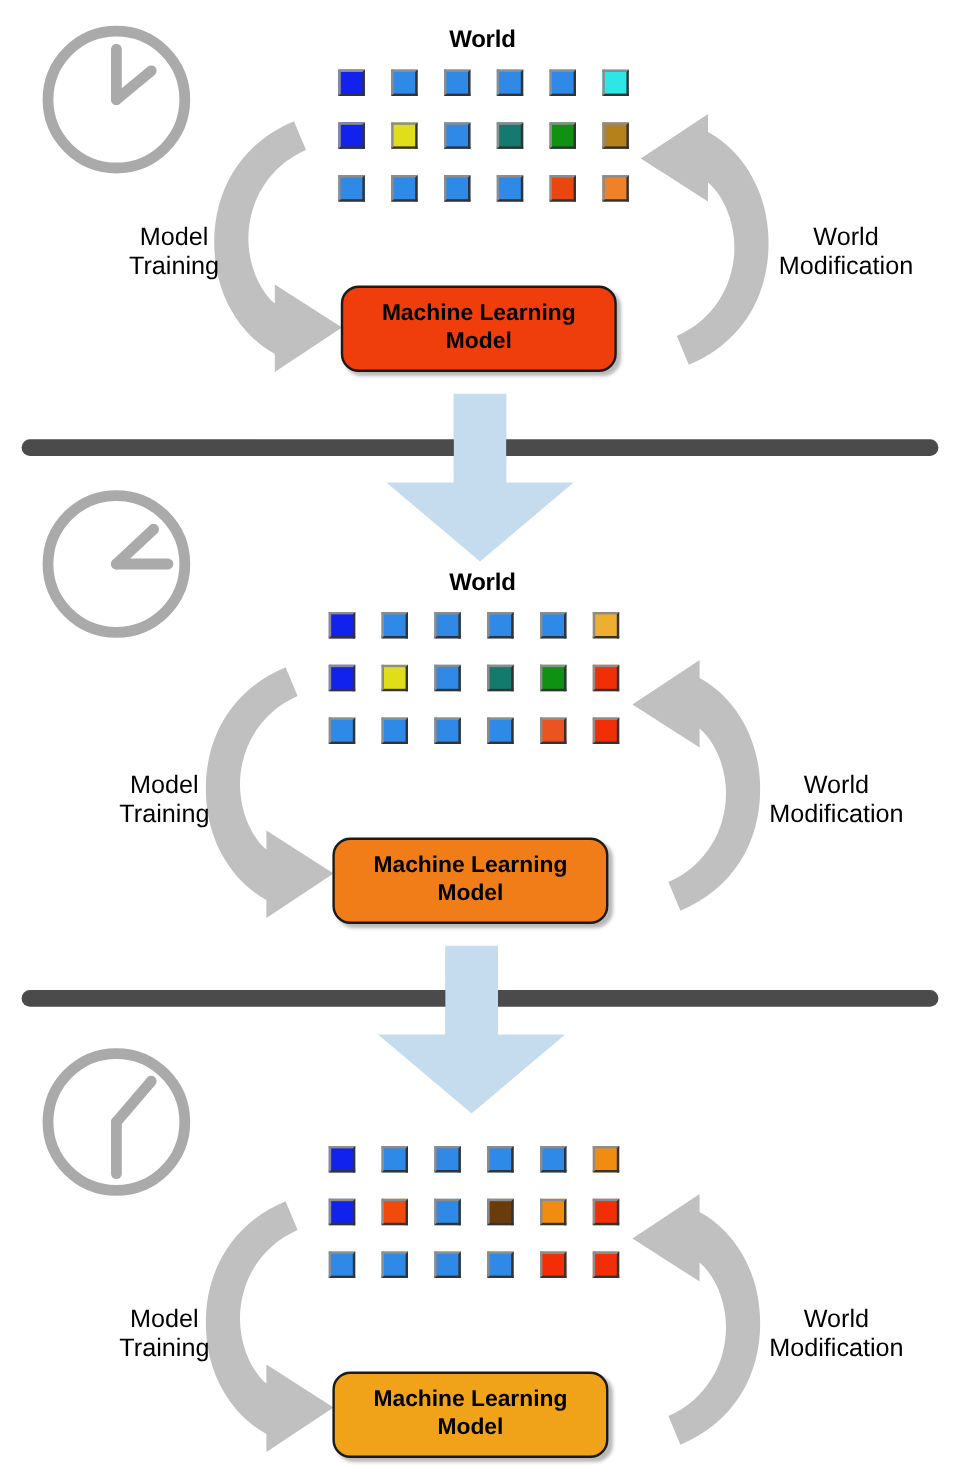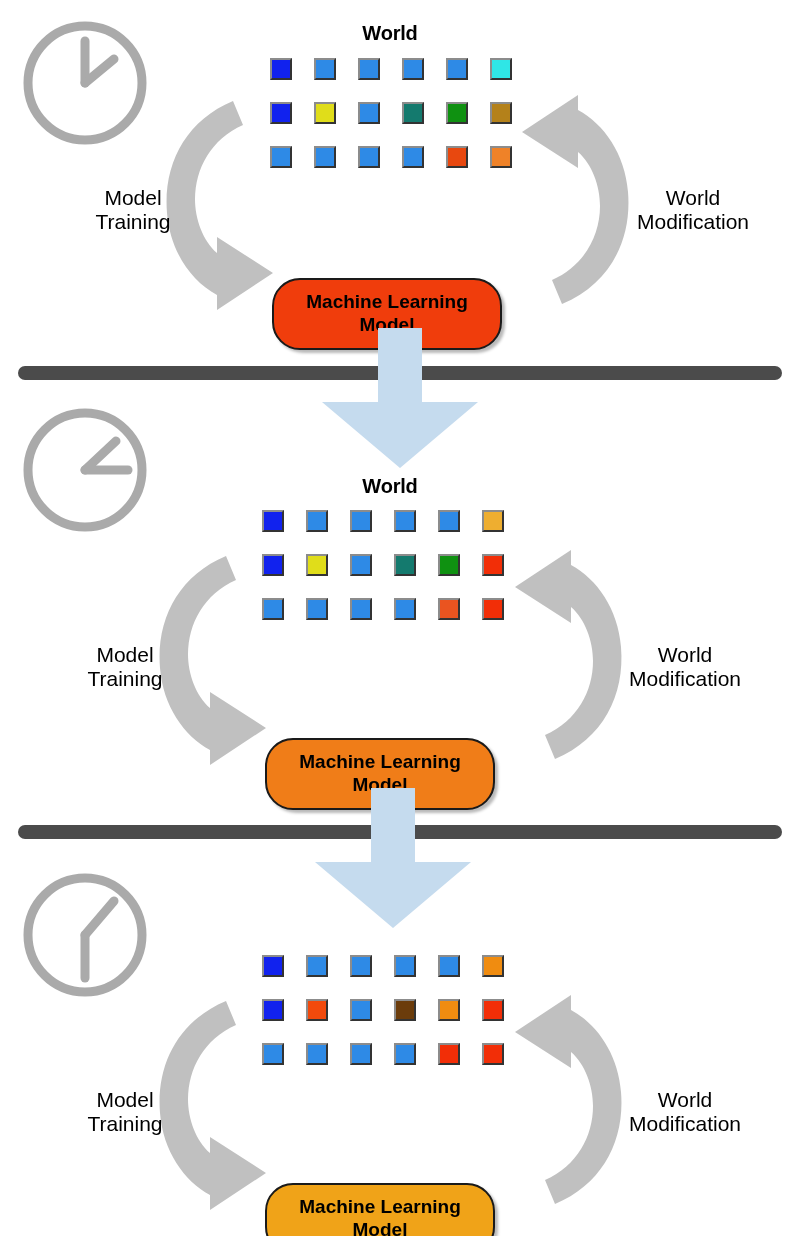--- a/index.html
+++ b/index.html
@@ -20,21 +20,21 @@
   .stage {
     position: absolute;
     left: 0; top: 0;
     width: 800px;
     height: 1236px;
   }
 
   
   .panel {
     position: absolute;
-    left: 0;
+    left: 12px;
     width: 664px;
   }
   #panel-0 { top: 0;    height: 355px; }
   #panel-1 { top: 395px; height: 420px; }
   #panel-2 { top: 855px; height: 381px; }
 
   
   .clock {
     position: absolute;
     width: 134px;
@@ -88,32 +88,31 @@
     color: #000000;
     font-family: "Liberation Sans", sans-serif;
   }
 
   
   .model-box {
     position: absolute;
     width: 230px;
     height: 72px;
     border: 2px solid #1a1a1a;
-    border-radius: 28px;
+    border-radius: 15px;
     display: flex;
     align-items: center;
     justify-content: center;
     text-align: center;
     font-size: 19px;
     font-weight: bold;
     line-height: 1.2;
     color: #000000;
     box-shadow: 3px 3px 3px rgba(0,0,0,0.28);
     font-family: "Liberation Sans", sans-serif;
-    margin-top: 40px;
   }
 
   
   .divider {
     position: absolute;
     left: 18px;
     width: 764px;
     height: 14px;
     background: #4b4b4b;
     border-radius: 7px;

